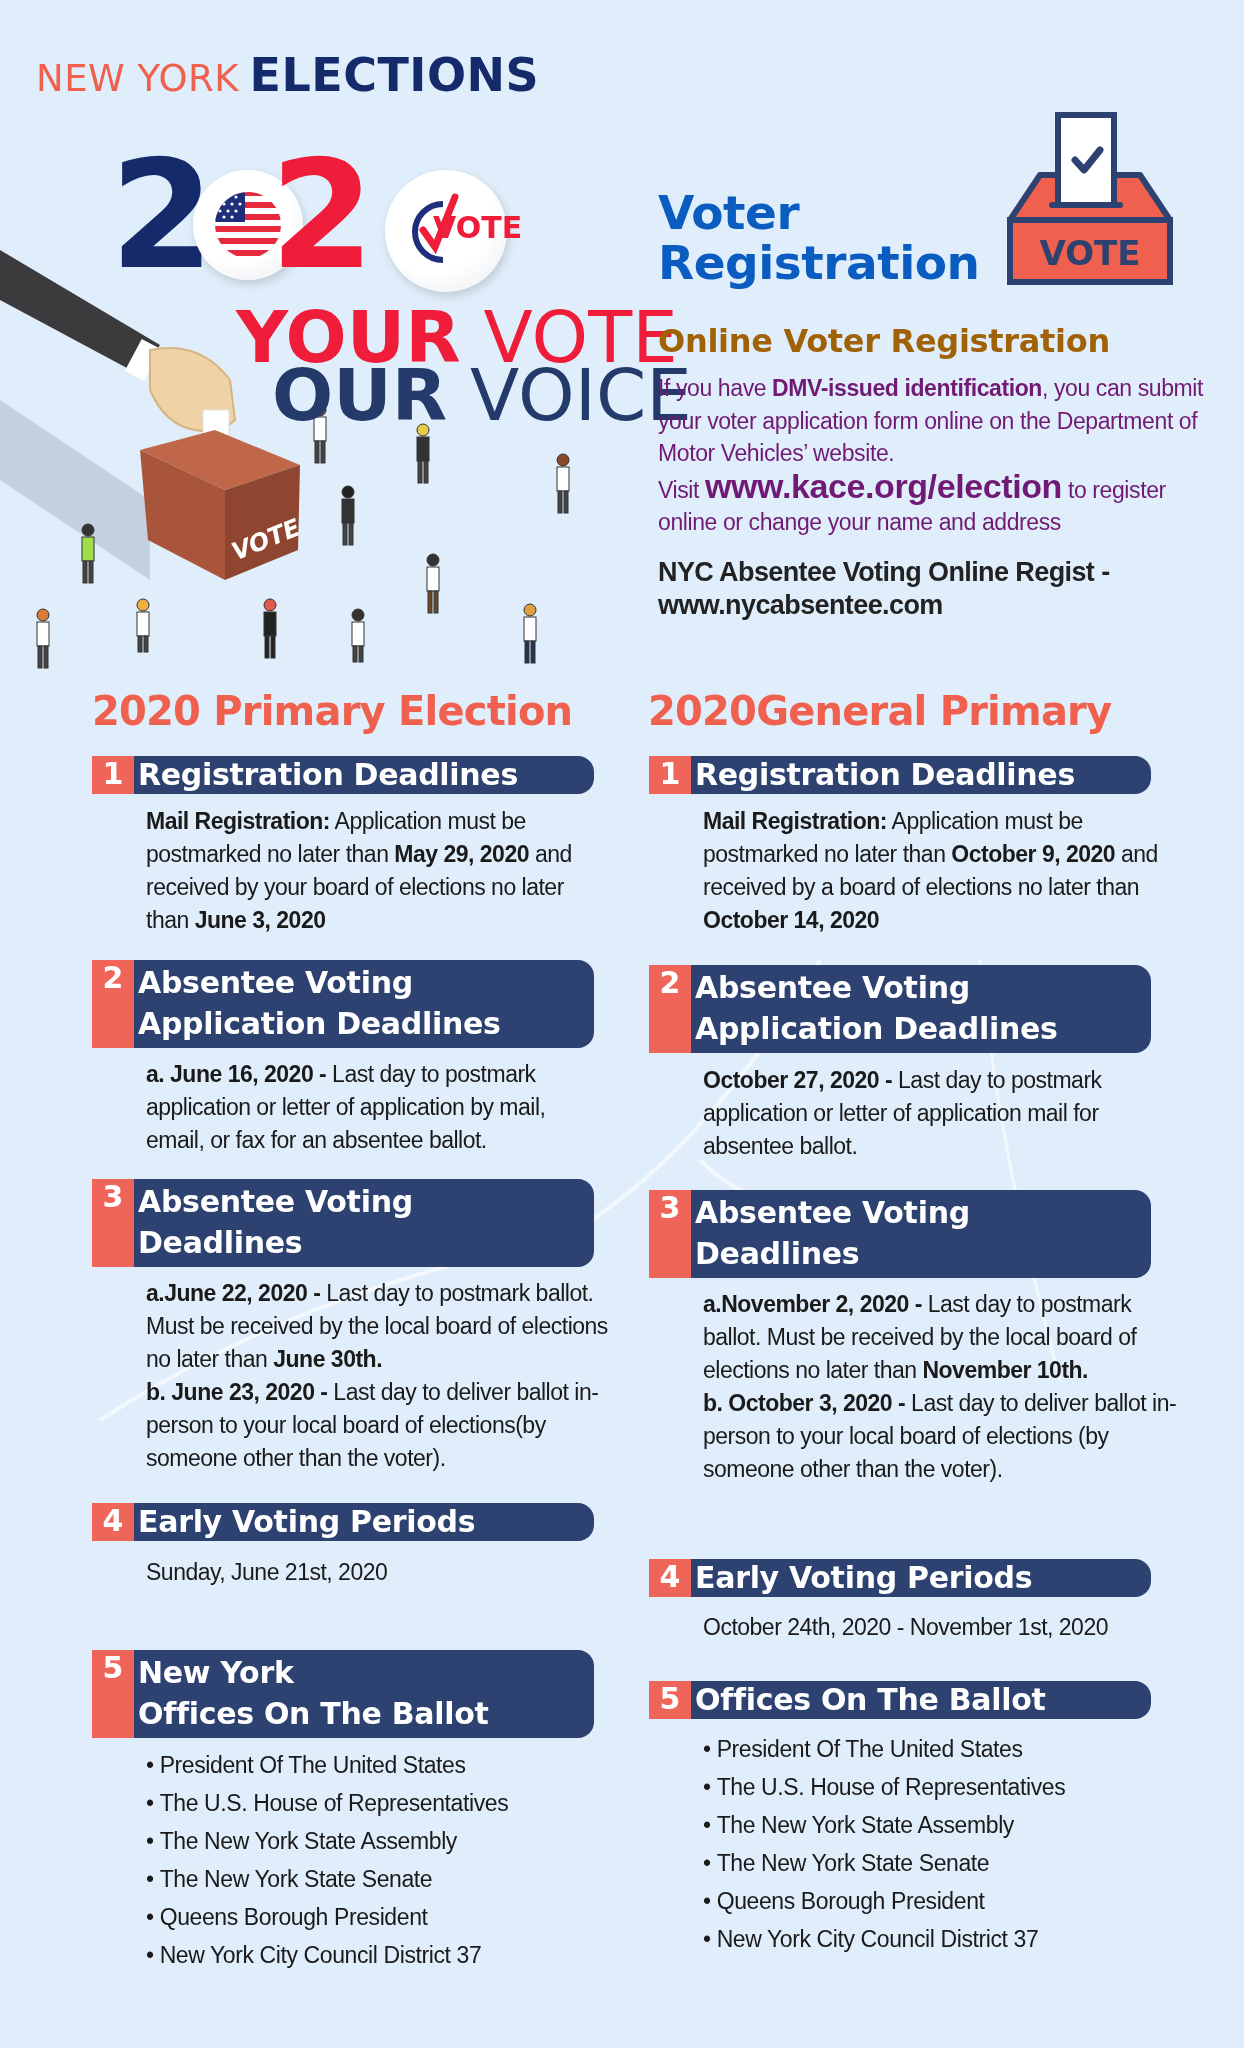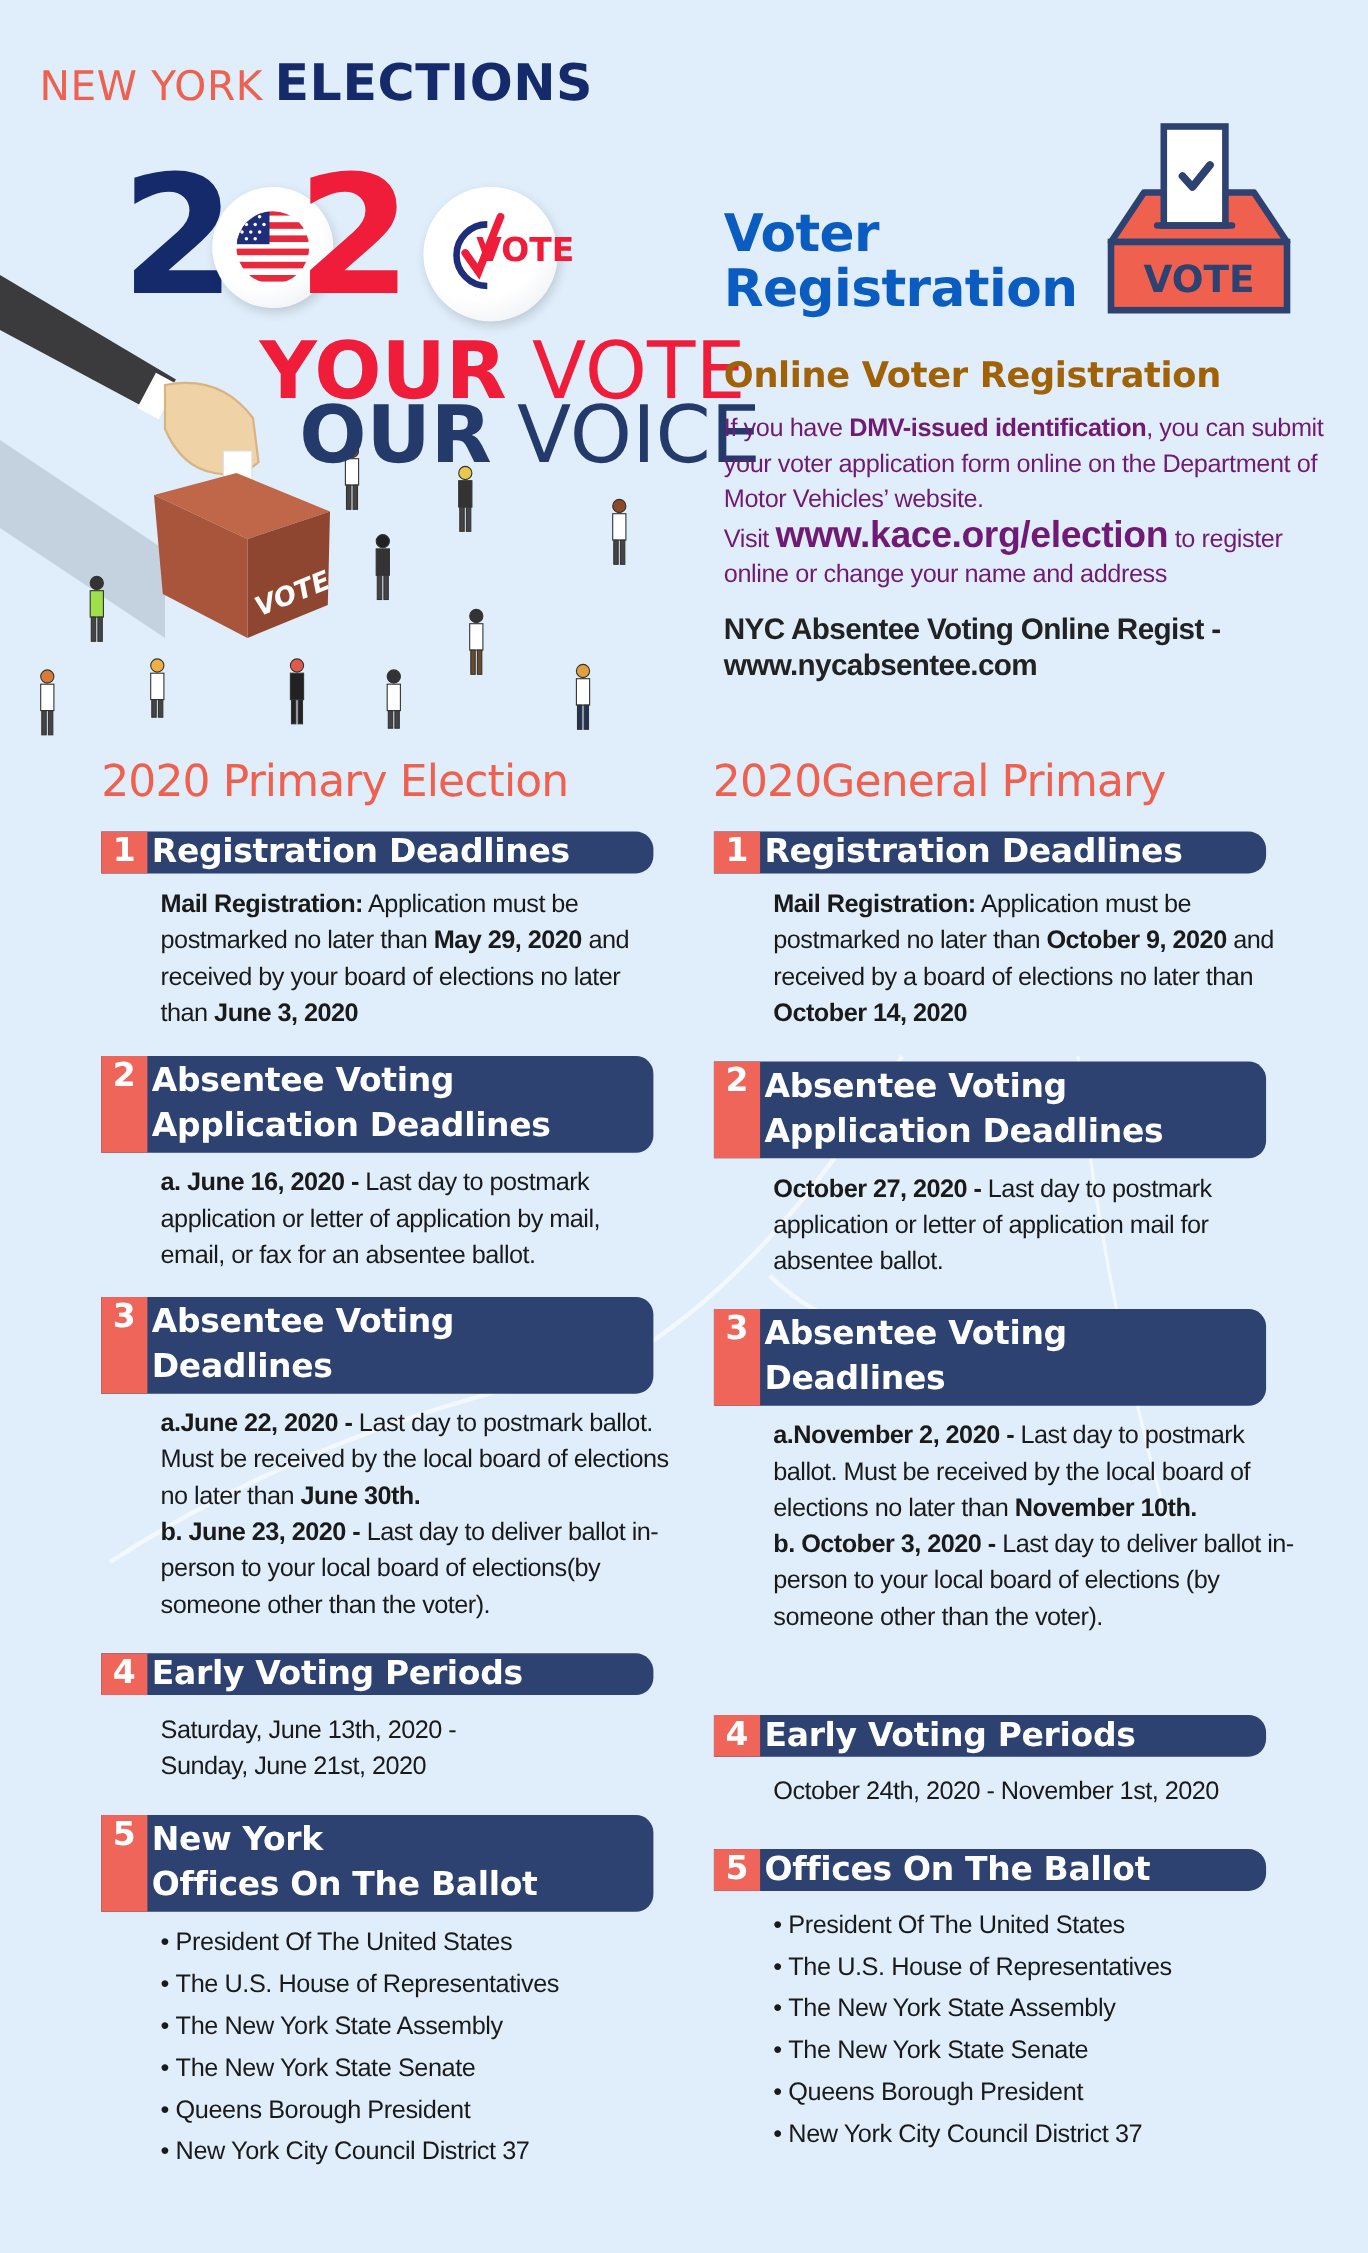--- a/index.html
+++ b/index.html
@@ -37,21 +37,21 @@
   
   .vr-title { left: 658px; top: 188px; color: #0a5cc0; font-family: "DejaVu Sans", sans-serif; font-weight: bold; font-size: 47px; line-height: 50px; letter-spacing: -0.5px; }
   .ballot-icon { left: 1000px; top: 110px; width: 180px; height: 180px; }
   .ovr-title { left: 658px; top: 322px; color: #a16207; font-family: "DejaVu Sans", sans-serif; font-weight: bold; font-size: 32px; letter-spacing: -0.3px; }
   .ovr-body { left: 658px; top: 372px; width: 560px; font-size: 23px; line-height: 32.5px; color: #701a75; letter-spacing: -0.4px; }
   .ovr-body b { font-weight: bold; }
   .ovr-body .url { font-weight: bold; font-size: 34px; }
   .nyc-abs { left: 658px; top: 556px; width: 560px; font-size: 27px; line-height: 33px; font-weight: bold; color: #222; letter-spacing: -0.6px; }
 
   
-  .col-title { font-family: "DejaVu Sans", sans-serif; font-weight: normal; color: #f0604f; font-size: 40px; letter-spacing: -0.8px; white-space: nowrap; }
+  .col-title { font-family: "DejaVu Sans", sans-serif; font-weight: bold; color: #f0604f; font-size: 40px; letter-spacing: -0.8px; white-space: nowrap; }
   .sec-head {
     position: absolute;
     display: flex;
     align-items: stretch;
     border-radius: 0 16px 16px 0;
     overflow: hidden;
     background: #2d4270;
     width: 502px;
   }
   .sec-num {
@@ -279,21 +279,20 @@
 <div class="sec-body" style="left:146px;top:1277px;width:470px;">
   <b>a.June 22, 2020 -</b><span> Last day to postmark ballot. Must be received by the local board of  elections no later than </span><b>June 30th.</b><br>
   <b>b.  June 23, 2020 -</b><span> Last day to deliver ballot in-person to your local board of elections(by someone other than the voter).</span>
 </div>
 
 <div class="sec-head" style="left:92px;top:1503px;height:38px;">
   <div class="sec-num">4</div>
   <div class="sec-label" style="line-height:38px;">Early Voting Periods</div>
 </div>
 <div class="sec-body" style="left:146px;top:1556px;width:450px;">
-  <div>Saturday, June 13th, 2020 -</div>
   <div>Sunday, June 21st, 2020</div>
 </div>
 
 <div class="sec-head" style="left:92px;top:1650px;height:88px;">
   <div class="sec-num">5</div>
   <div class="sec-label" style="padding-top:2px;">New York
 Offices On The Ballot</div>
 </div>
 <ul class="sec-body office-list" style="left:146px;top:1746px;width:450px;">
   <li>President Of The United States</li>

